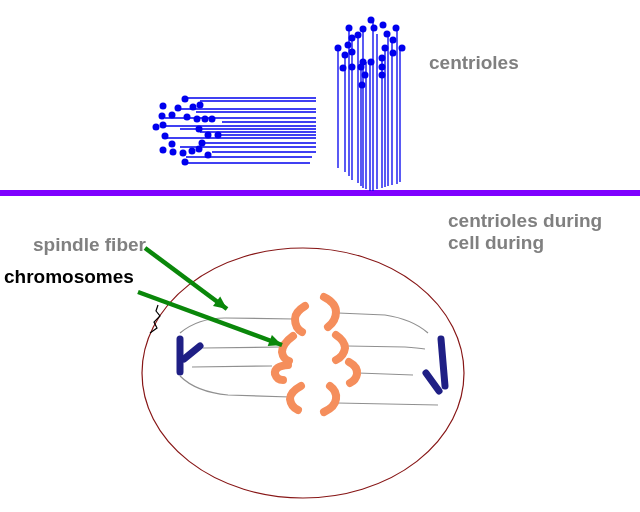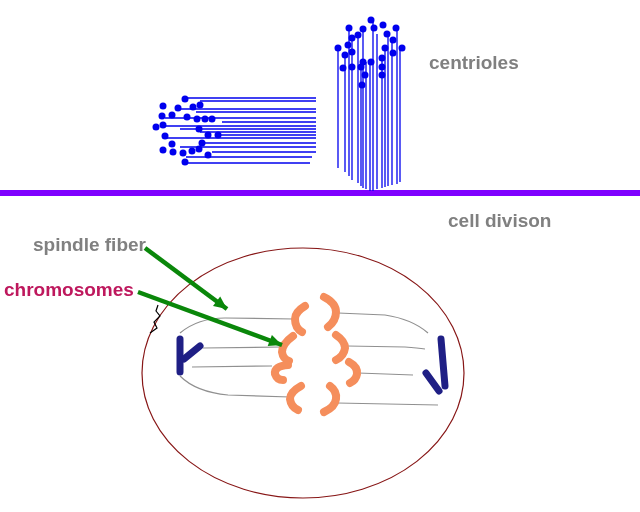--- a/index.html
+++ b/index.html
@@ -137,20 +137,21 @@
       <line x1="426" y1="373" x2="439" y2="391" stroke="#1f1f85" stroke-width="7" stroke-linecap="round"></line>
       <line x1="145" y1="248" x2="227" y2="309" stroke="#0a870a" stroke-width="4.5"></line>
       <polygon points="227.0,309.0,213.0,306.1,220.2,296.4" fill="#0a870a"></polygon>
       <line x1="138" y1="292" x2="282" y2="345" stroke="#0a870a" stroke-width="4.5"></line>
       <polygon points="282.0,345.0,267.7,346.1,271.9,334.9" fill="#0a870a"></polygon>
     </svg>
 
   <div class="lbl" id="lbl-centrioles" style="left: 429px; top: 52px; color: rgb(128, 128, 128);">centrioles</div>
 
   <div class="lbl" id="lbl-celldiv" style="left: 448px; top: 210px; color: rgb(128, 128, 128);">
-    <div>cell divison</div>
+    <div>centrioles during</div>
+    <div>cell during</div>
   </div>
 
   <div class="lbl" id="lbl-spindle" style="left: 33px; top: 234px; color: rgb(128, 128, 128); text-align: center;">spindle fiber</div>
 
-  <div class="lbl" id="lbl-chromosomes" style="left: 4px; top: 279px; color: #be185d;">chromosomes</div>
+  <div class="lbl" id="lbl-chromosomes" style="left: 4px; top: 266px; color: #000000;">chromosomes</div>
 
 </div>
 
 </body></html>

